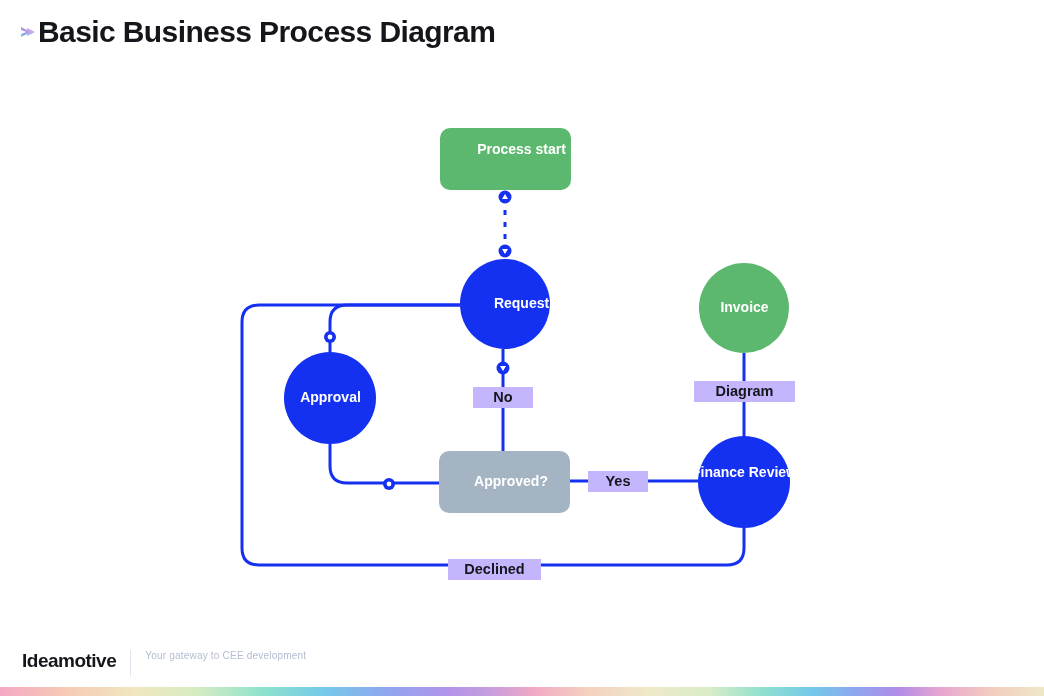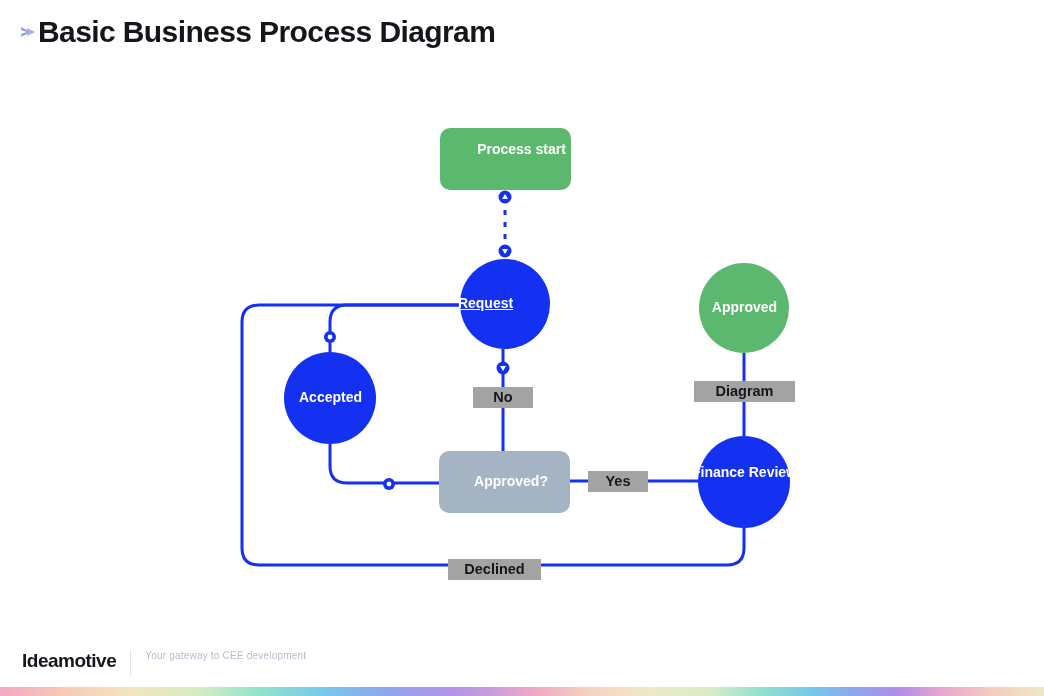--- a/index.html
+++ b/index.html
@@ -77,21 +77,21 @@
     line-height: 17px;
     pointer-events: none;
   }
   .edge-label {
     position: absolute;
     text-align: center;
     color: #14161c;
     font-weight: bold;
     font-size: 14.5px;
     line-height: 17px;
-    background: #a3a3a3;
+    background: #c4b5fd;
     pointer-events: none;
   }
 
   
   #footer {
     position: absolute;
     left: 22px;
     bottom: 20px;
     display: flex;
     gap: 14px;
@@ -209,27 +209,27 @@
         <circle cx="505" cy="304" r="45" fill="#1430f0"></circle>
         <circle cx="330" cy="398" r="46" fill="#1430f0"></circle>
         <rect x="439" y="451" width="131" height="62" rx="10" ry="10" fill="#a4b4c2"></rect>
         <circle cx="744" cy="308" r="45" fill="#5cb86e"></circle>
         <circle cx="744" cy="482" r="46" fill="#1430f0"></circle>
       </g>
     </svg>
 
     <div class="node-label" style="left:440px; top:141px; width:131px;margin-left:16px;">Process start</div>
 
-    <div class="node-label" style="left:420px; top:295px; width:131px;text-decoration:underline;">Request</div>
-
-    <div class="node-label" style="left:265px; top:389px; width:131px;">Accepted</div>
+    <div class="node-label" style="left:456px; top:295px; width:131px;">Request</div>
+
+    <div class="node-label" style="left:265px; top:389px; width:131px;">Approval</div>
 
     <div class="node-label" style="left:439px; top:473px; width:144px;">Approved?</div>
 
-    <div class="node-label" style="left:679px; top:299px; width:131px;">Approved</div>
+    <div class="node-label" style="left:679px; top:299px; width:131px;">Invoice</div>
 
     <div class="node-label" style="left:679px; top:464px; width:131px;">Finance Review</div>
 
     <div class="edge-label" style="left:473px; top:387px; width:60px; padding:2px 0;">No</div>
 
     <div class="edge-label" style="left:588px; top:471px; width:60px; padding:2px 0;">Yes</div>
 
     <div class="edge-label" style="left:694px; top:381px; width:101px; padding:2px 0;">Diagram</div>
 
     <div class="edge-label" style="left:448px; top:559px; width:93px; padding:2px 0;">Declined</div>

